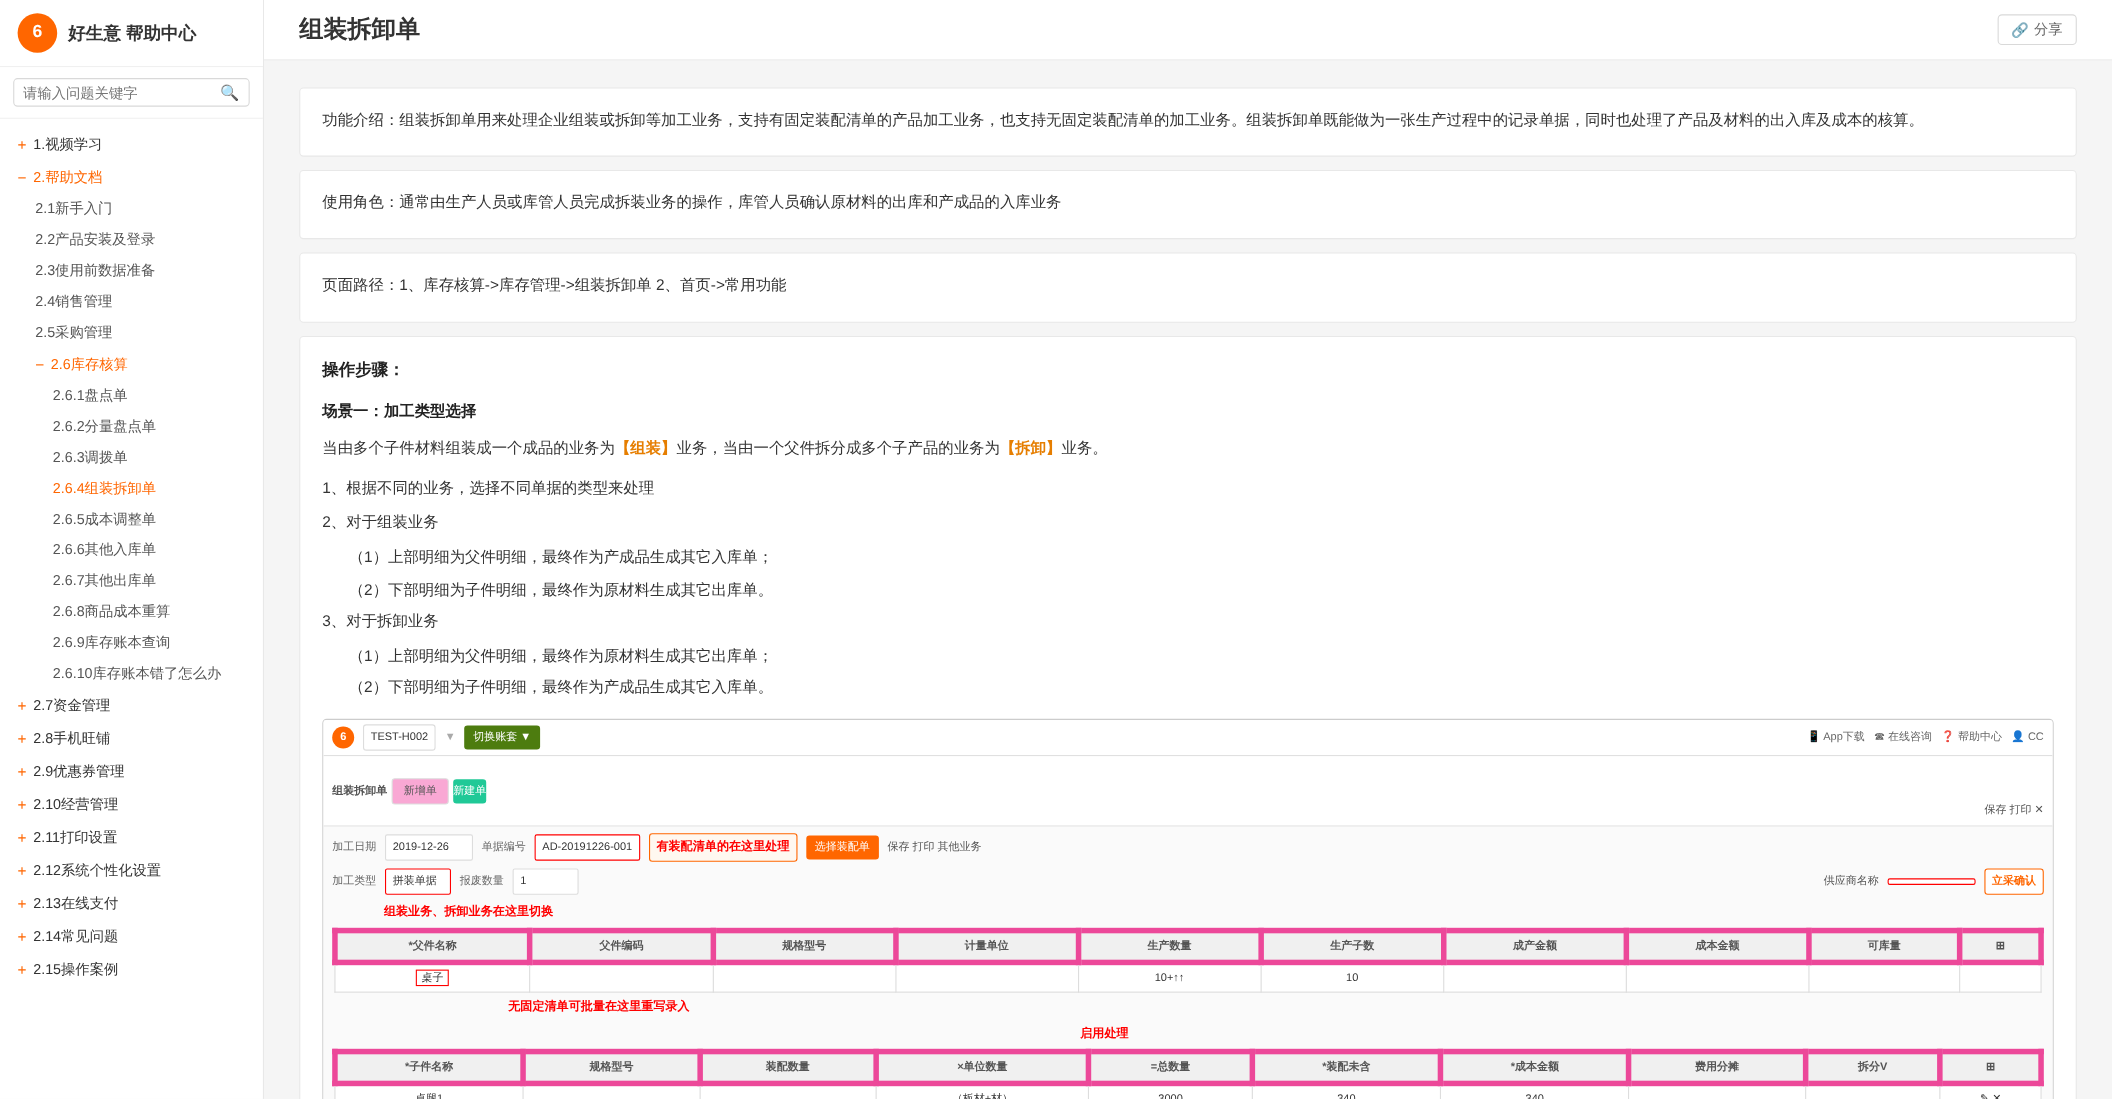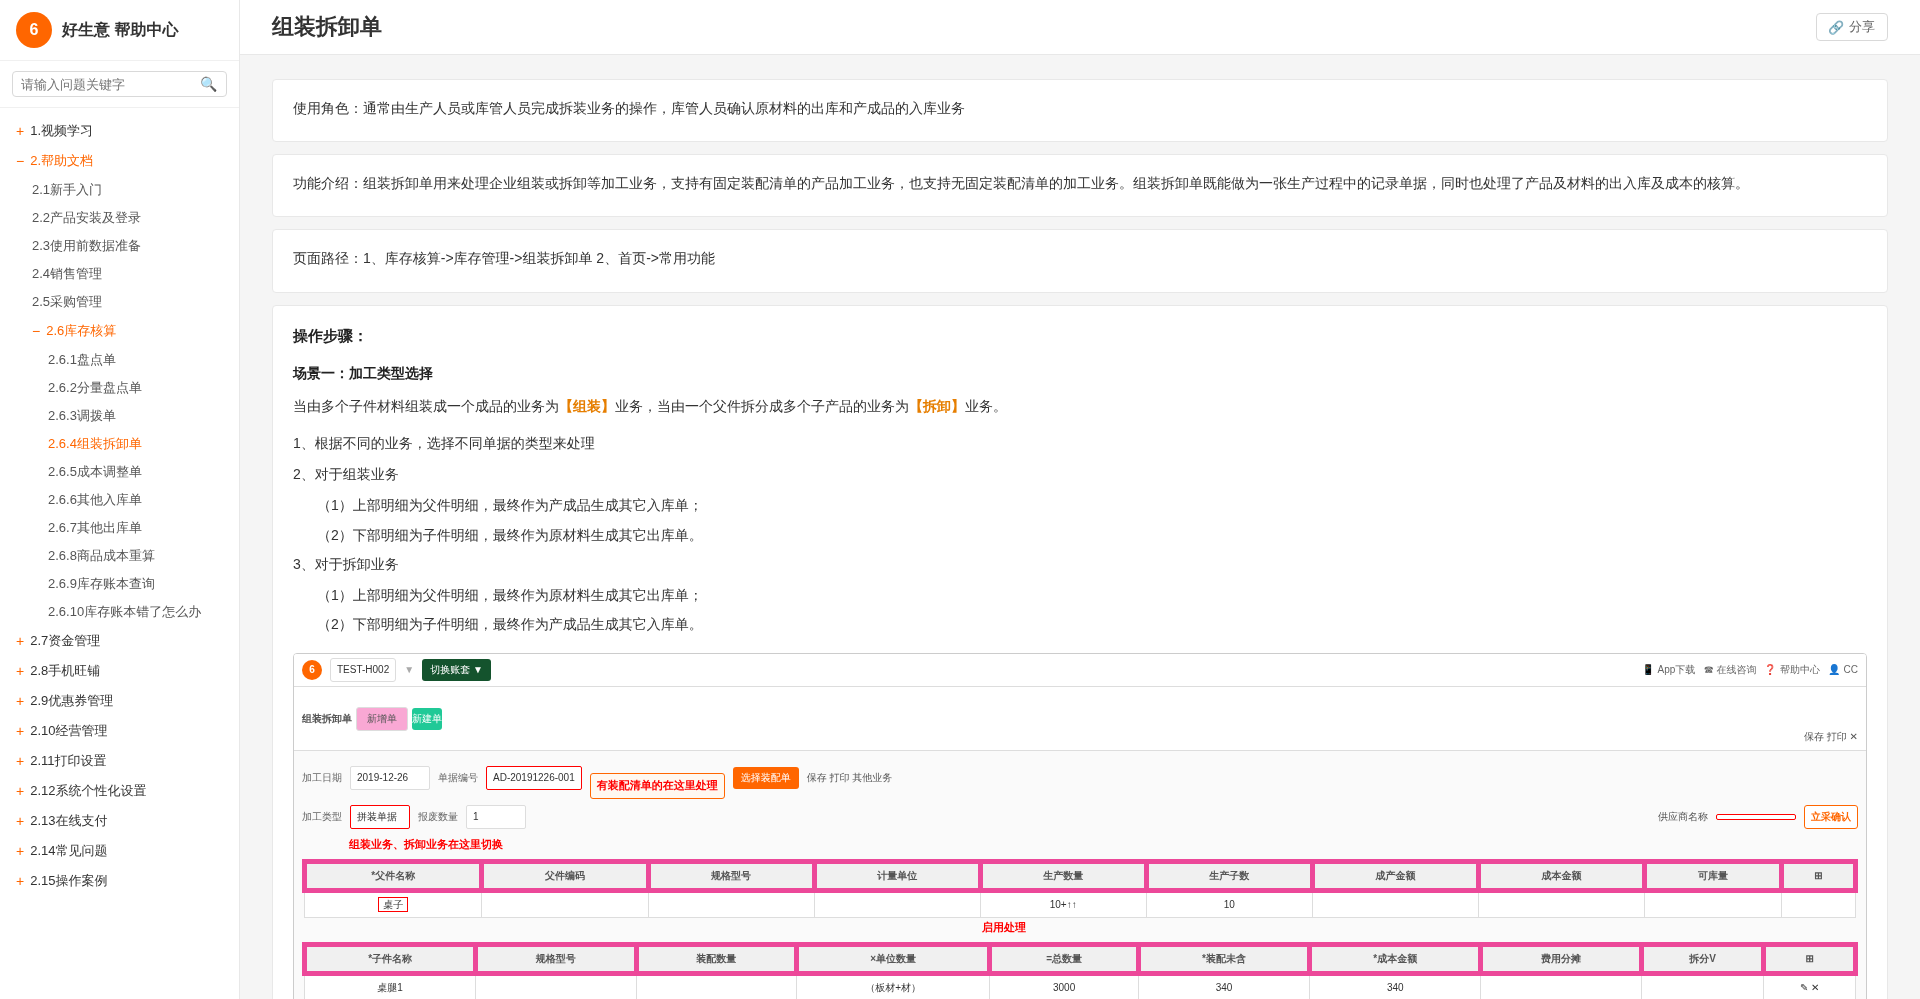--- a/index.html
+++ b/index.html
@@ -184,21 +184,21 @@
     }
     .mock-company-select {
       background: #fff;
       border: 1px solid #ddd;
       border-radius: 3px;
       padding: 2px 6px;
       font-size: 10px;
       color: #333;
     }
     .mock-teal-btn {
-      background: #14532d;
+      background: #4d7c0f;
       color: #fff;
       border-radius: 3px;
       padding: 2px 8px;
       font-size: 10px;
     }
     .mock-toolbar {
       background: #fff;
       border-bottom: 1px solid #ddd;
       padding: 4px 8px;
       display: flex;
@@ -364,25 +364,25 @@
     <span class="page-title">组装拆卸单</span>
     <button class="share-btn">
       <span>🔗</span>
       <span>分享</span>
     </button>
   </div>
 
   <div class="main-content">
 
     <div class="content-card">
+      <p>功能介绍：组装拆卸单用来处理企业组装或拆卸等加工业务，支持有固定装配清单的产品加工业务，也支持无固定装配清单的加工业务。组装拆卸单既能做为一张生产过程中的记录单据，同时也处理了产品及材料的出入库及成本的核算。</p>
+    </div>
+
+    <div class="content-card">
       <p>使用角色：通常由生产人员或库管人员完成拆装业务的操作，库管人员确认原材料的出库和产成品的入库业务</p>
-    </div>
-
-    <div class="content-card">
-      <p>功能介绍：组装拆卸单用来处理企业组装或拆卸等加工业务，支持有固定装配清单的产品加工业务，也支持无固定装配清单的加工业务。组装拆卸单既能做为一张生产过程中的记录单据，同时也处理了产品及材料的出入库及成本的核算。</p>
     </div>
 
     <div class="content-card">
       <p>页面路径：1、库存核算-&gt;库存管理-&gt;组装拆卸单 2、首页-&gt;常用功能</p>
     </div>
 
     <div class="content-card">
       <div class="section-title">操作步骤：</div>
 
       <div class="scenario-title">场景一：加工类型选择</div>
@@ -419,21 +419,21 @@
             <div style="flex:1;"></div>
             <span style="font-size:10px; color:#555;margin-top:37px;">保存 打印 ✕</span>
           </div>
 
           <div class="mock-content-area">
             <div class="mock-form-row">
               <span class="mock-form-label">加工日期</span>
               <span class="mock-form-input">2019-12-26</span>
               <span class="mock-form-label">单据编号</span>
               <span class="mock-form-input red-border">AD-20191226-001</span>
-              <span style="color:#f00; font-size:11px; font-weight:bold; background:#fff8f0; border:1px solid #f60; border-radius:3px; padding:2px 6px;margin-top:16px;">有装配清单的在这里处理</span>
+              <span style="color:#f00; font-size:11px; font-weight:bold; background:#fff8f0; border:1px solid #f60; border-radius:3px; padding:2px 6px;">有装配清单的在这里处理</span>
               <span style="color:#fff; background:#f60; border-radius:3px; padding:2px 8px; font-size:10px;">选择装配单</span>
               <span style="font-size:10px; color:#555;">保存 打印 其他业务</span>
             </div>
             <div class="mock-form-row">
               <span class="mock-form-label">加工类型</span>
               <span class="mock-form-input red-border" style="min-width:60px;">拼装单据</span>
               <span class="mock-form-label">报废数量</span>
               <span class="mock-form-input" style="min-width:60px;">1</span>
               <span style="flex:1;"></span>
               <span style="color:#555; font-size:10px;">供应商名称</span>
@@ -466,20 +466,21 @@
                   <td>10+↑↑</td>
                   <td>10</td>
                   <td></td>
                   <td></td>
                   <td></td>
                   <td></td>
                 </tr>
               </tbody>
             </table>
 
+            <div style="color:#f00; font-size:11px; font-weight:bold; margin: 4px 0 4px 160px;">无固定清单可批量在这里重写录入</div>
             <div style="color:#f00; font-size:11px; font-weight:bold; margin-bottom:4px; position:relative; left:680px;">启用处理</div>
 
             <table class="mock-table">
               <thead>
                 <tr>
                   <th>*子件名称</th>
                   <th>规格型号</th>
                   <th>装配数量</th>
                   <th>×单位数量</th>
                   <th>=总数量</th>

